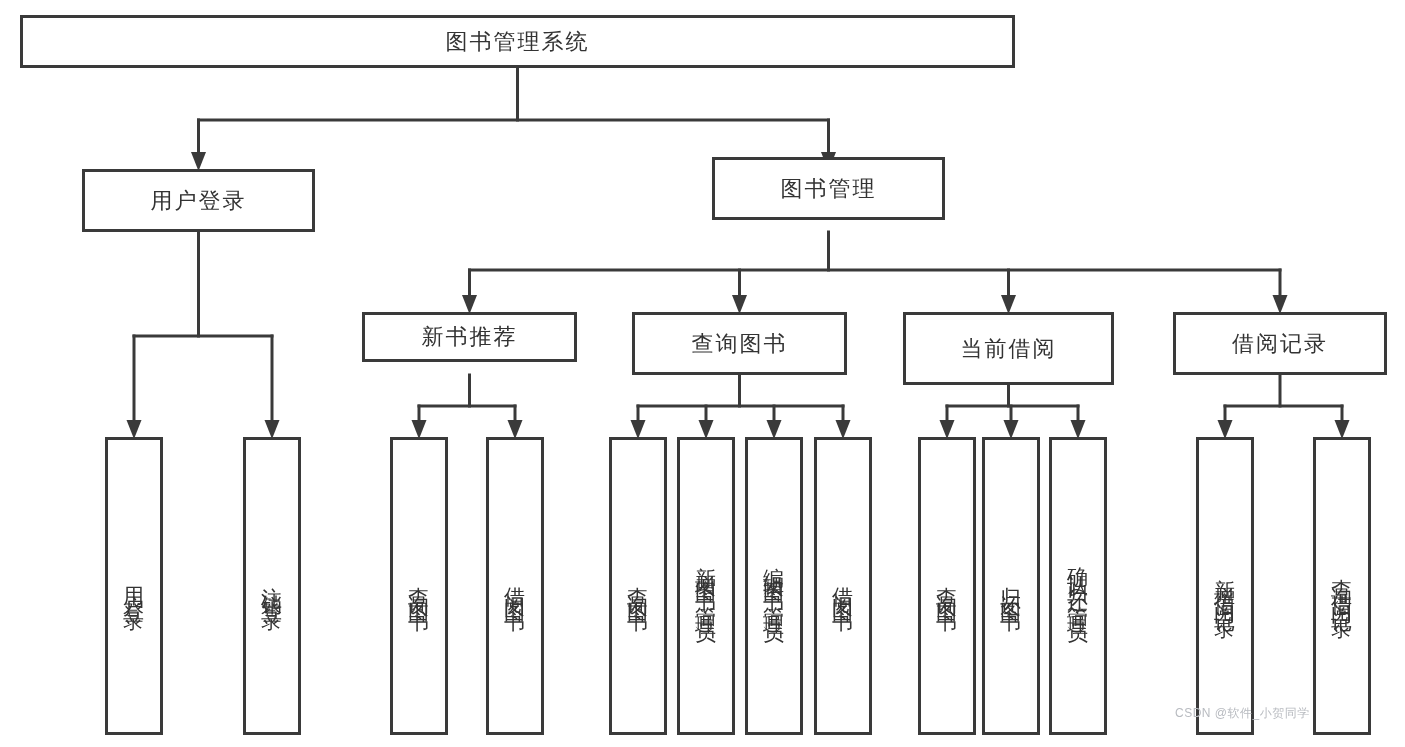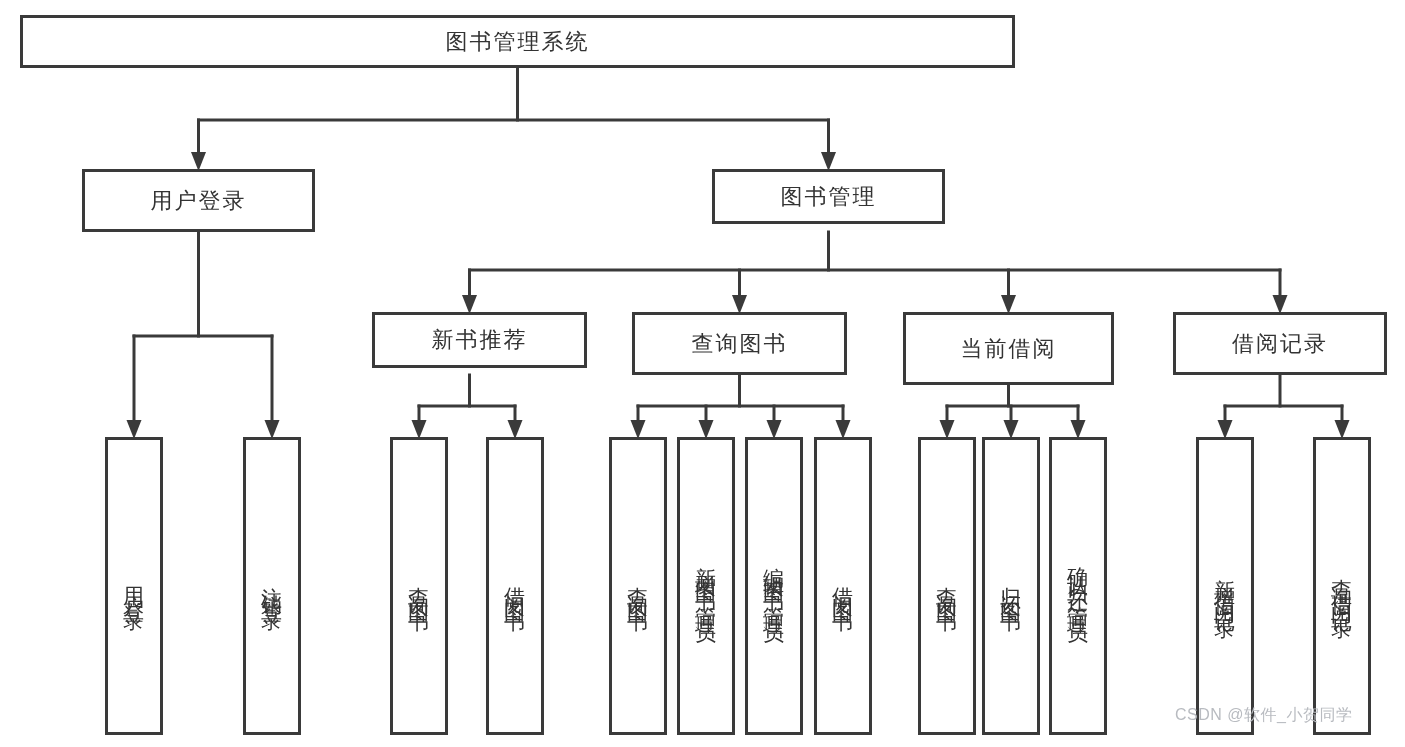--- a/index.html
+++ b/index.html
@@ -27,21 +27,21 @@
   .vbox .vtext{
     writing-mode:vertical-rl;
     text-orientation:mixed;
     font-size:21px;
     letter-spacing:8px;
     line-height:1;
     white-space:nowrap;
   }
   #watermark{
     position:absolute;z-index:6;
-    font-size:16px;
+    font-size:12px;
     letter-spacing:0.5px;
     white-space:nowrap;
     left:1175px;top:705px;
   }
 </style>
 </head>
 <body>
 
 <div id="canvas">
 
@@ -100,25 +100,25 @@
       <polygon points="1334.5,420 1349.5,420 1342,439" fill="#3a3a3a"></polygon>
     </svg>
 
   <div class="node hbox" id="n-root" style="left:20px;top:15px;width:995px;height:53px">
     <span>图书管理系统</span>
   </div>
 
   <div class="node hbox" id="n-userLogin" style="left:82px;top:169px;width:233px;height:63px">
     <span>用户登录</span>
   </div>
-  <div class="node hbox" id="n-bookMgmt" style="left:712px;top:169px;width:233px;height:55px">
+  <div class="node hbox" id="n-bookMgmt" style="left:712px;top:157px;width:233px;height:63px">
     <span>图书管理</span>
   </div>
 
-  <div class="node hbox" id="n-newBookRec" style="left:372px;top:312px;width:215px;height:56px">
+  <div class="node hbox" id="n-newBookRec" style="left:362px;top:312px;width:215px;height:50px">
     <span>新书推荐</span>
   </div>
   <div class="node hbox" id="n-bookBorrow" style="left:632px;top:312px;width:215px;height:63px">
     <span>查询图书</span>
   </div>
   <div class="node hbox" id="n-currentBorrow" style="left:903px;top:312px;width:211px;height:73px">
     <span>当前借阅</span>
   </div>
   <div class="node hbox" id="n-borrowRecords" style="left:1173px;top:312px;width:214px;height:63px">
     <span>借阅记录</span>

